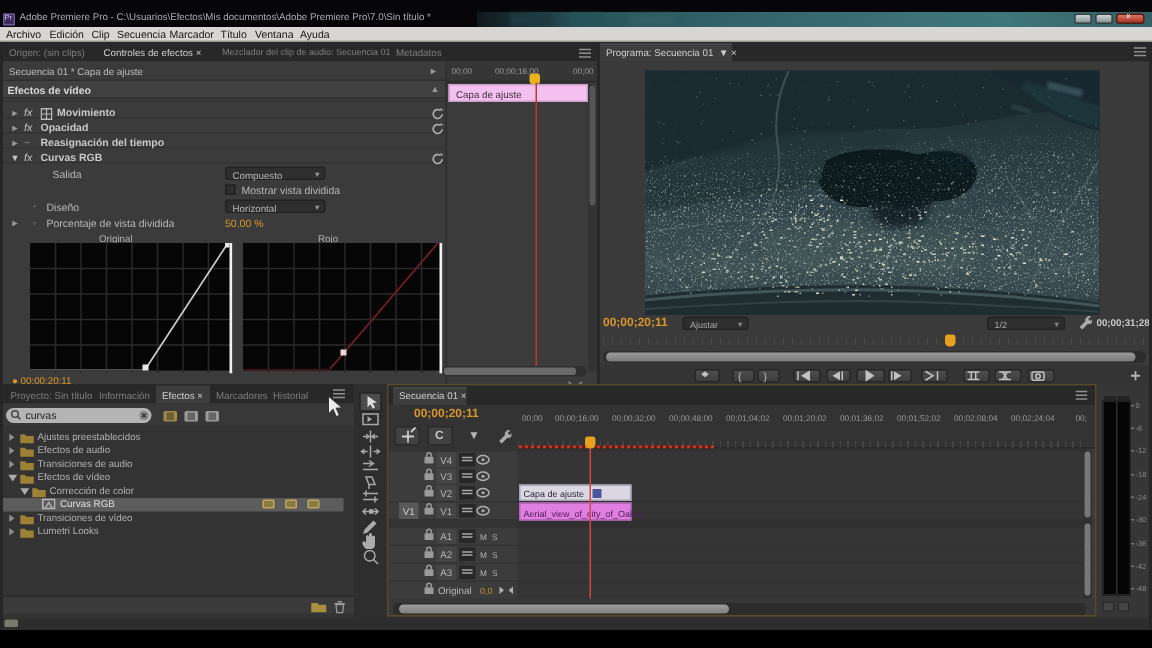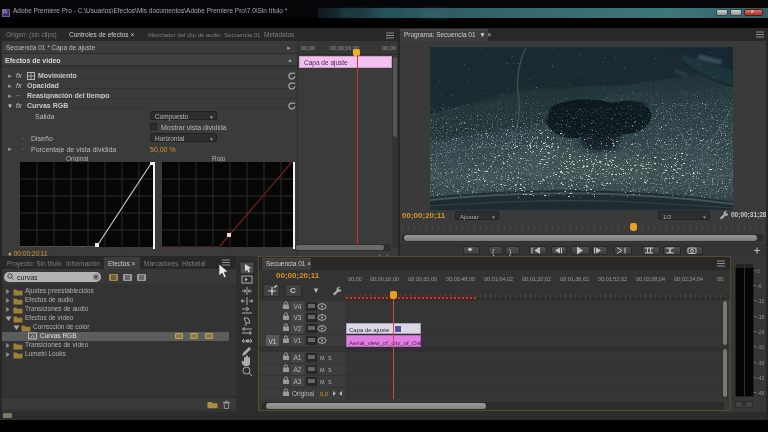--- a/index.html
+++ b/index.html
@@ -29,20 +29,30 @@
   <div class="abs" style="left:2px;top:9px;width:8px;height:8px;background:#3c2a63;border:1px solid #6a5a96;"></div>
   <div class="t s5" style="left:3px;top:9px;color:#cabfdd;">Pr</div>
   <div class="t s65" style="left:13px;top:7px;color:#a9a9b4;">Adobe Premiere Pro - C:\Usuarios\Efectos\Mis documentos\Adobe Premiere Pro\7.0\Sin título *</div>
 
   <div class="abs" style="left:716px;top:9px;width:12px;height:7px;background:linear-gradient(#cfd4d6,#8a9498);border-radius:2px;border:1px solid #3a4244;"></div>
   <div class="abs" style="left:730px;top:9px;width:12px;height:7px;background:linear-gradient(#cfd4d6,#8a9498);border-radius:2px;border:1px solid #3a4244;"></div>
   <div class="abs" style="left:744px;top:9px;width:19px;height:7px;background:linear-gradient(#d87868,#a83020);border-radius:2px;border:1px solid #5a1a10;"></div>
   <div class="t s5" style="left:751px;top:8px;color:#fff;">x</div>
 </div>
 
+<div class="abs" id="menubar" style="left:0;top:18px;width:768px;height:10px;background:#d8d6d2;border-bottom:1px solid #9a9890;">
+  <div class="t s7" style="left:4px;top:1px;color:#141414;">Archivo</div>
+      <div class="t s7" style="left:33px;top:1px;color:#141414;">Edición</div>
+      <div class="t s7" style="left:61px;top:1px;color:#141414;">Clip</div>
+      <div class="t s7" style="left:78px;top:1px;color:#141414;">Secuencia</div>
+      <div class="t s7" style="left:113px;top:1px;color:#141414;">Marcador</div>
+      <div class="t s7" style="left:147px;top:1px;color:#141414;">Título</div>
+      <div class="t s7" style="left:170px;top:1px;color:#141414;">Ventana</div>
+      <div class="t s7" style="left:200px;top:1px;color:#141414;">Ayuda</div>
+</div>
 
 <div class="abs" style="left:0;top:28px;width:768px;height:228px;background:#3b3b3b;"></div>
 
 <div class="abs" style="left:0;top:28px;width:398px;height:13px;background:#282828;">
   <div class="t s65" style="left:6px;top:3px;color:#7e7e7e;">Origen: (sin clips)</div>
   <div class="abs" style="left:64px;top:29px;width:78px;height:12px;background:#3d3d3d;border-top:1px solid #4a4a4a;"></div>
   <div class="t s65" style="left:69px;top:3px;color:#cfcfcf;">Controles de efectos ×</div>
   <div class="t s6" style="left:148px;top:3px;color:#7e7e7e;">Mezclador del clip de audio: Secuencia 01</div>
   <div class="t s65" style="left:264px;top:3px;color:#7e7e7e;">Metadatos</div>
   <svg width="8" height="7" style="position:absolute;left:386px;top:4px;">

